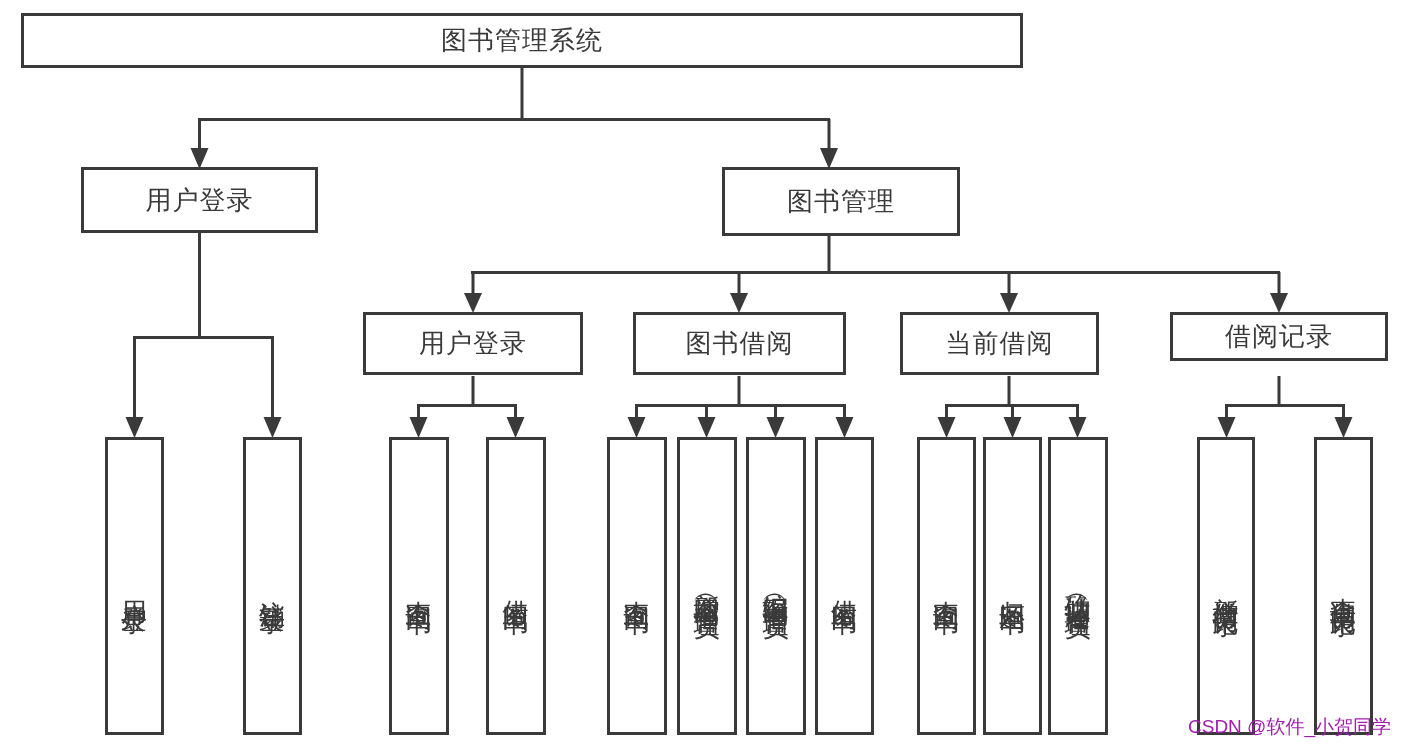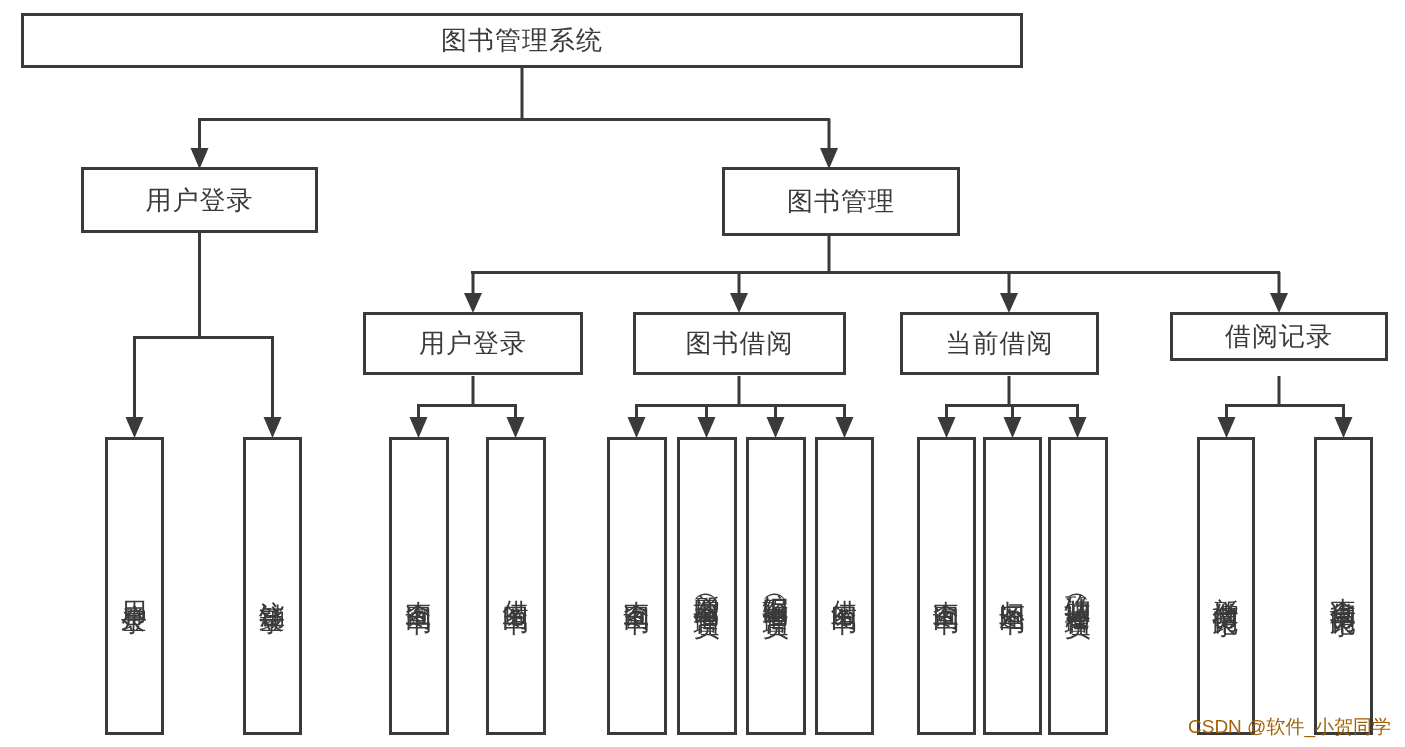--- a/index.html
+++ b/index.html
@@ -42,21 +42,21 @@
     writing-mode: vertical-rl;
     text-orientation: mixed;
     letter-spacing: 3px;
     line-height: 1;
   }
   .watermark {
     position: absolute;
     left: 1188px;
     top: 714px;
     font-size: 19px;
-    color: #a16207;
+    color: #a21caf;
     white-space: nowrap;
     z-index: 5;
   }
 </style>
 </head>
 <body>
 
 <div class="stage">
 
   <svg class="connectors" viewBox="0 0 1405 747" xmlns="http://www.w3.org/2000/svg">

